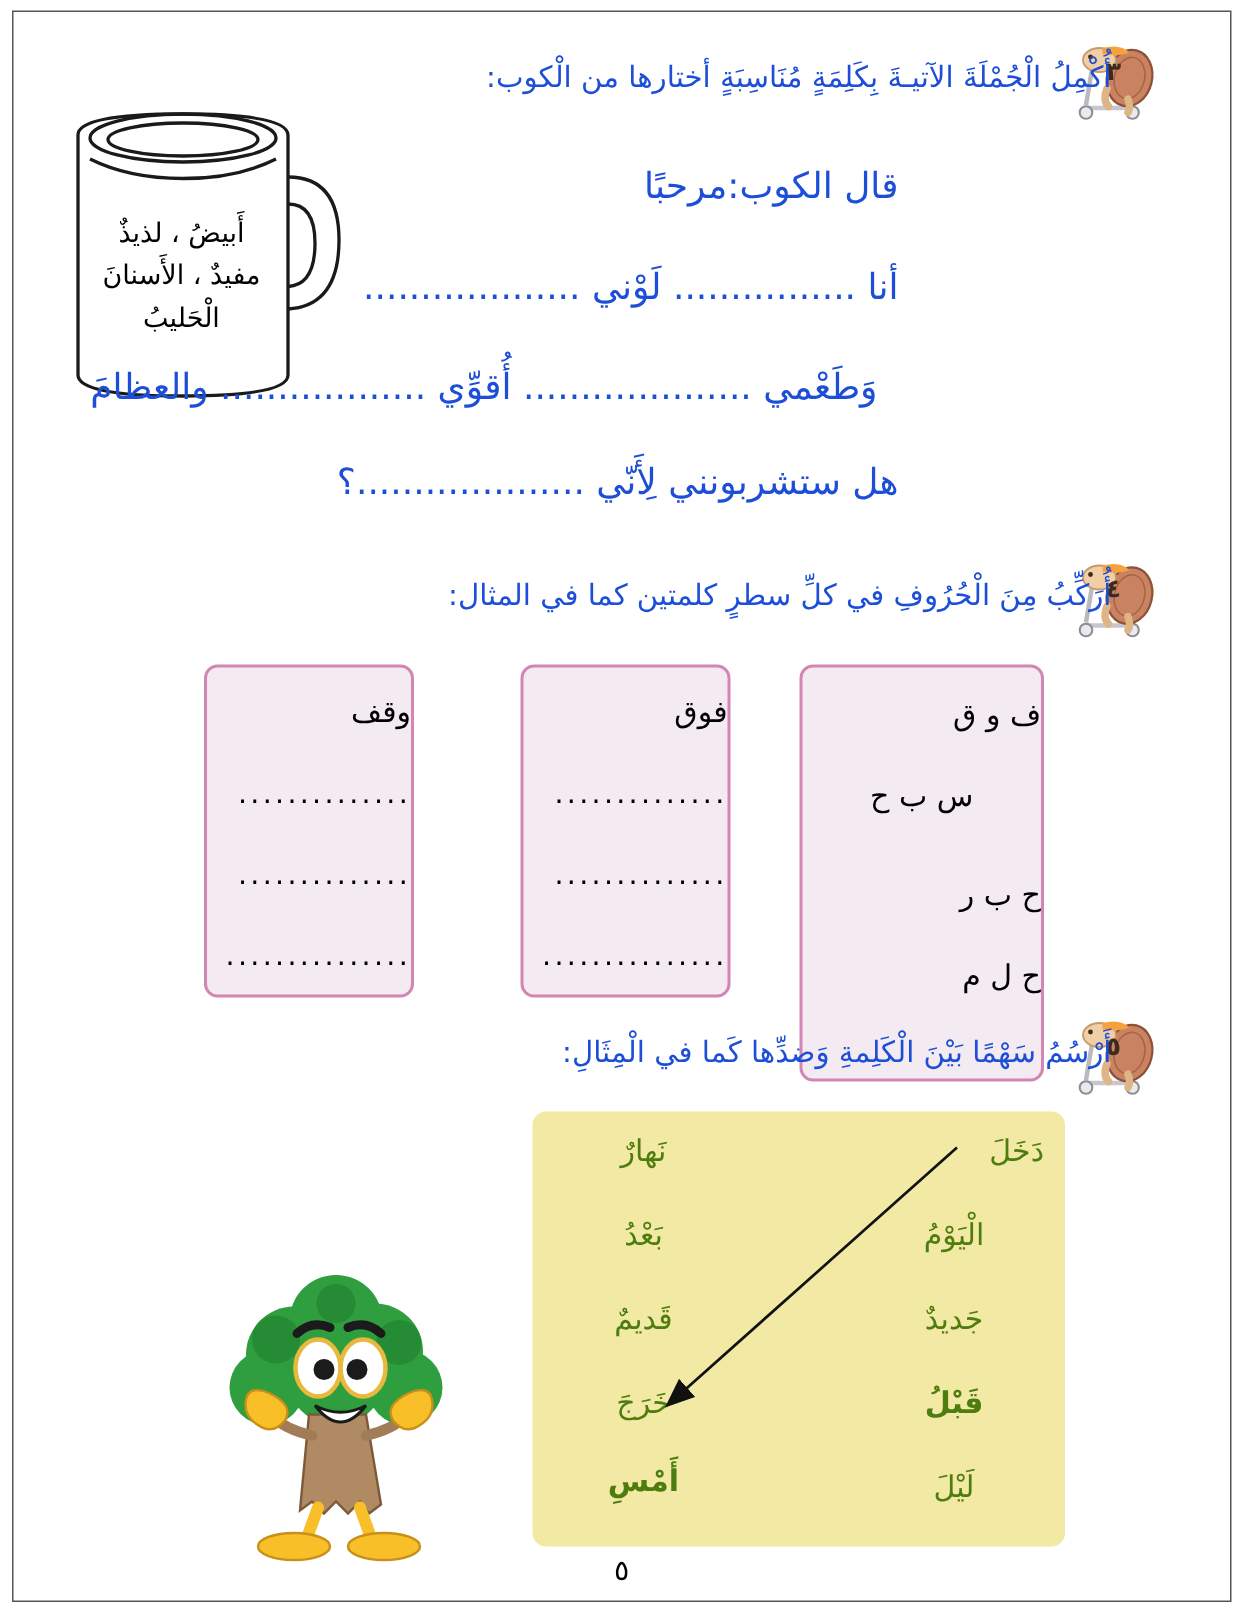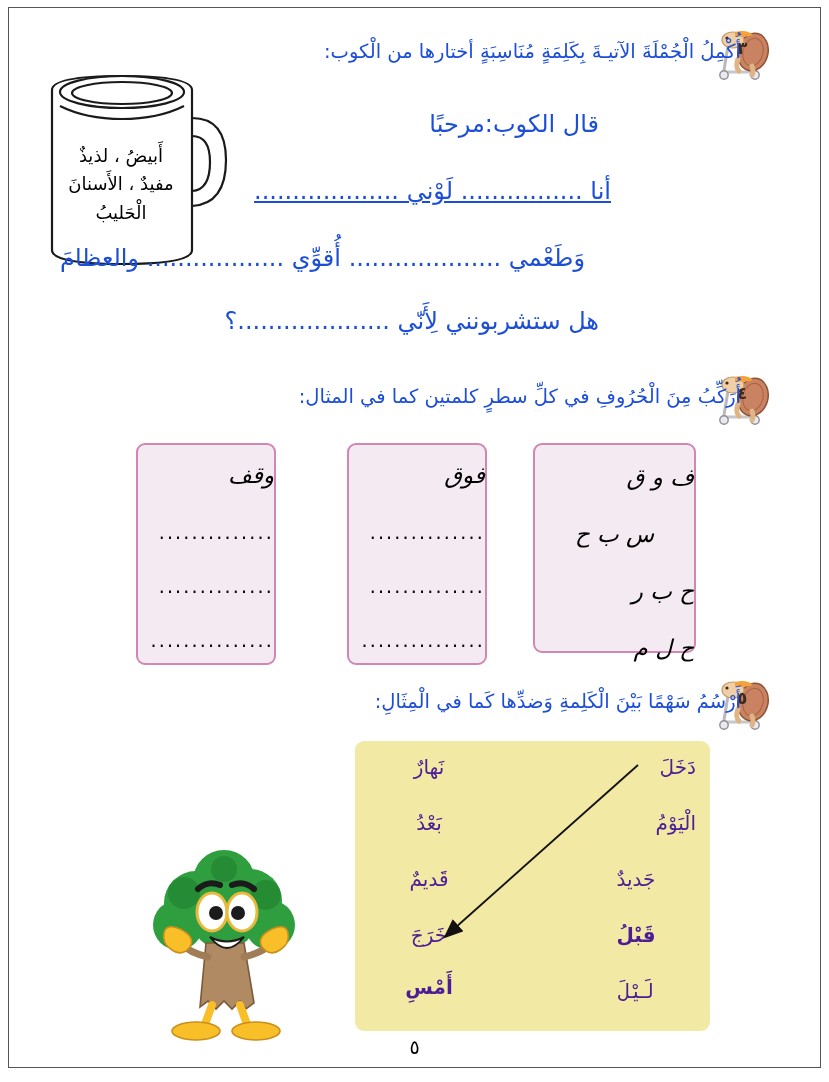--- a/index.html
+++ b/index.html
@@ -87,25 +87,24 @@
     border: 2px solid #d286b4;
     border-radius: 9px;
     box-sizing: border-box;
   }
   .pinkbox .box-inner {
     direction: rtl;
     text-align: center;
     padding-top: 11px;
   }
   .pinkbox .line {
-    font-size: 23px;
+    font-size: 20px;
     line-height: 1.0;
     color: #000;
     white-space: nowrap;
-    font-style: italic;
   }
   .dotline {
     color: #000;
     font-size: 19px;
     letter-spacing: 2.2px;
     white-space: nowrap;
   }
 
   
   .yellowbox {
@@ -119,21 +118,21 @@
     box-sizing: border-box;
   }
   .yb-col {
     position: absolute;
     top: 0;
     direction: rtl;
     text-align: center;
   }
   .yb-col .w {
     font-size: 20px;
-    color: #4c1d95;
+    color: #4d7c0f;
     white-space: nowrap;
   }
   .arrow-layer {
     position: absolute;
     left: 355px;
     top: 741px;
     width: 355px;
     height: 290px;
     pointer-events: none;
   }
@@ -206,21 +205,21 @@
       </g>
     </svg>
   </div>
   <div class="cup-words ar">
     <div>أَبيضُ ، لذيذٌ</div>
     <div>مفيدٌ ، الأَسنانَ</div>
     <div>الْحَليبُ</div>
   </div>
 
   <div class="sentence ar" style="right:230px; top:108px;">قال الكوب:مرحبًا</div>
-  <div class="sentence ar" style="right:218px; top:175px;text-decoration:underline;">أنا ................ لَوْني ...................</div>
+  <div class="sentence ar" style="right:230px; top:175px;">أنا ................ لَوْني ...................</div>
   <div class="sentence ar" style="right:244px; top:242px;">وَطَعْمي .................... أُقوِّي .................. والعظامَ</div>
   <div class="sentence ar" style="right:230px; top:305px;">هل ستشربونني لِأَنّي ....................؟</div>
 
   <div class="turtle" style="left:713px; top:371px;">
     <svg viewBox="0 0 62 56" width="62" height="56">
       <g>
         <line x1="16" y1="14" x2="11" y2="44" stroke="#b9b9be" stroke-width="3"></line>
         <line x1="9" y1="46" x2="44" y2="46" stroke="#c6c6cc" stroke-width="3"></line>
         <circle cx="11" cy="49" r="4.2" fill="#e9e9ee" stroke="#8d8d95" stroke-width="1.4"></circle>
         <circle cx="42" cy="49" r="4.2" fill="#e9e9ee" stroke="#8d8d95" stroke-width="1.4"></circle>
@@ -232,25 +231,25 @@
         <path d="M22 6 q12 -3 18 3 q-7 3 -18 1 z" fill="#f6a23c"></path>
         <path d="M25 33 q-3 8 1 12" stroke="#e0b585" stroke-width="5" fill="none" stroke-linecap="round"></path>
         <path d="M39 40 q2 6 0 9" stroke="#e0b585" stroke-width="5" fill="none" stroke-linecap="round"></path>
       </g>
     </svg>
   </div>
   <div class="ar" style="position:absolute; left:737px; top:383px; font-size:17px; color:#3c2a1e; font-weight:bold;">٤</div>
 
   <div class="instr ar" style="right:88px; top:383px; width:560px;">أُرَكِّبُ مِنَ الْحُرُوفِ في كلِّ سطرٍ كلمتين كما في المثال:</div>
 
-  <div class="pinkbox" style="left:533px; top:443px; width:163px; height:210px;">
+  <div class="pinkbox" style="left:533px; top:443px; width:163px; height:278px;">
     <div class="box-inner">
       <div class="line ar" style="margin-top:10px;">ف و ق</div>
       <div class="line ar" style="margin-top:34px;text-align:center;">س ب ح</div>
-      <div class="line ar" style="margin-top:34px;">ح ب ر</div>
+      <div class="line ar" style="margin-top:46px;">ح ب ر</div>
       <div class="line ar" style="margin-top:34px;">ح ل م</div>
     </div>
   </div>
 
   <div class="pinkbox" style="left:347px; top:443px; width:140px; height:222px;">
     <div class="box-inner">
       <div class="line ar" style="margin-top:8px;">فوق</div>
       <div class="dotline ar" style="margin-top:34px;">..............</div>
       <div class="dotline ar" style="margin-top:32px;">..............</div>
       <div class="dotline ar" style="margin-top:32px;">...............</div>
@@ -285,24 +284,24 @@
     </svg>
   </div>
   <div class="ar" style="position:absolute; left:737px; top:688px; font-size:17px; color:#3c2a1e; font-weight:bold;">٥</div>
 
   <div class="instr ar" style="right:88px; top:688px; width:560px;">أَرْسُمُ سَهْمًا بَيْنَ الْكَلِمةِ وَضدِّها كَما في الْمِثَالِ:</div>
 
   <div class="yellowbox">
 
     <div class="yb-col" style="right:14px; width:120px;">
       <div class="w" style="margin-top:14px;text-align:right;">دَخَلَ</div>
-      <div class="w" style="margin-top:32px;text-align:right;">الْيَوْمُ</div>
+      <div class="w" style="margin-top:32px;">الْيَوْمُ</div>
       <div class="w" style="margin-top:32px;">جَديدٌ</div>
       <div class="w" style="margin-top:32px;font-weight:bold;">قَبْلُ</div>
-      <div class="w" style="margin-top:32px;font-family:Liberation Mono, monospace;">لَيْلَ</div>
+      <div class="w" style="margin-top:32px;">لَيْلَ</div>
     </div>
 
     <div class="yb-col" style="left:14px; width:120px;">
       <div class="w" style="margin-top:14px;">نَهارٌ</div>
       <div class="w" style="margin-top:32px;">بَعْدُ</div>
       <div class="w" style="margin-top:32px;">قَديمٌ</div>
       <div class="w" style="margin-top:32px;">خَرَجَ</div>
       <div class="w" style="margin-top:28px;font-weight:bold;">أَمْسِ</div>
     </div>
   </div>

